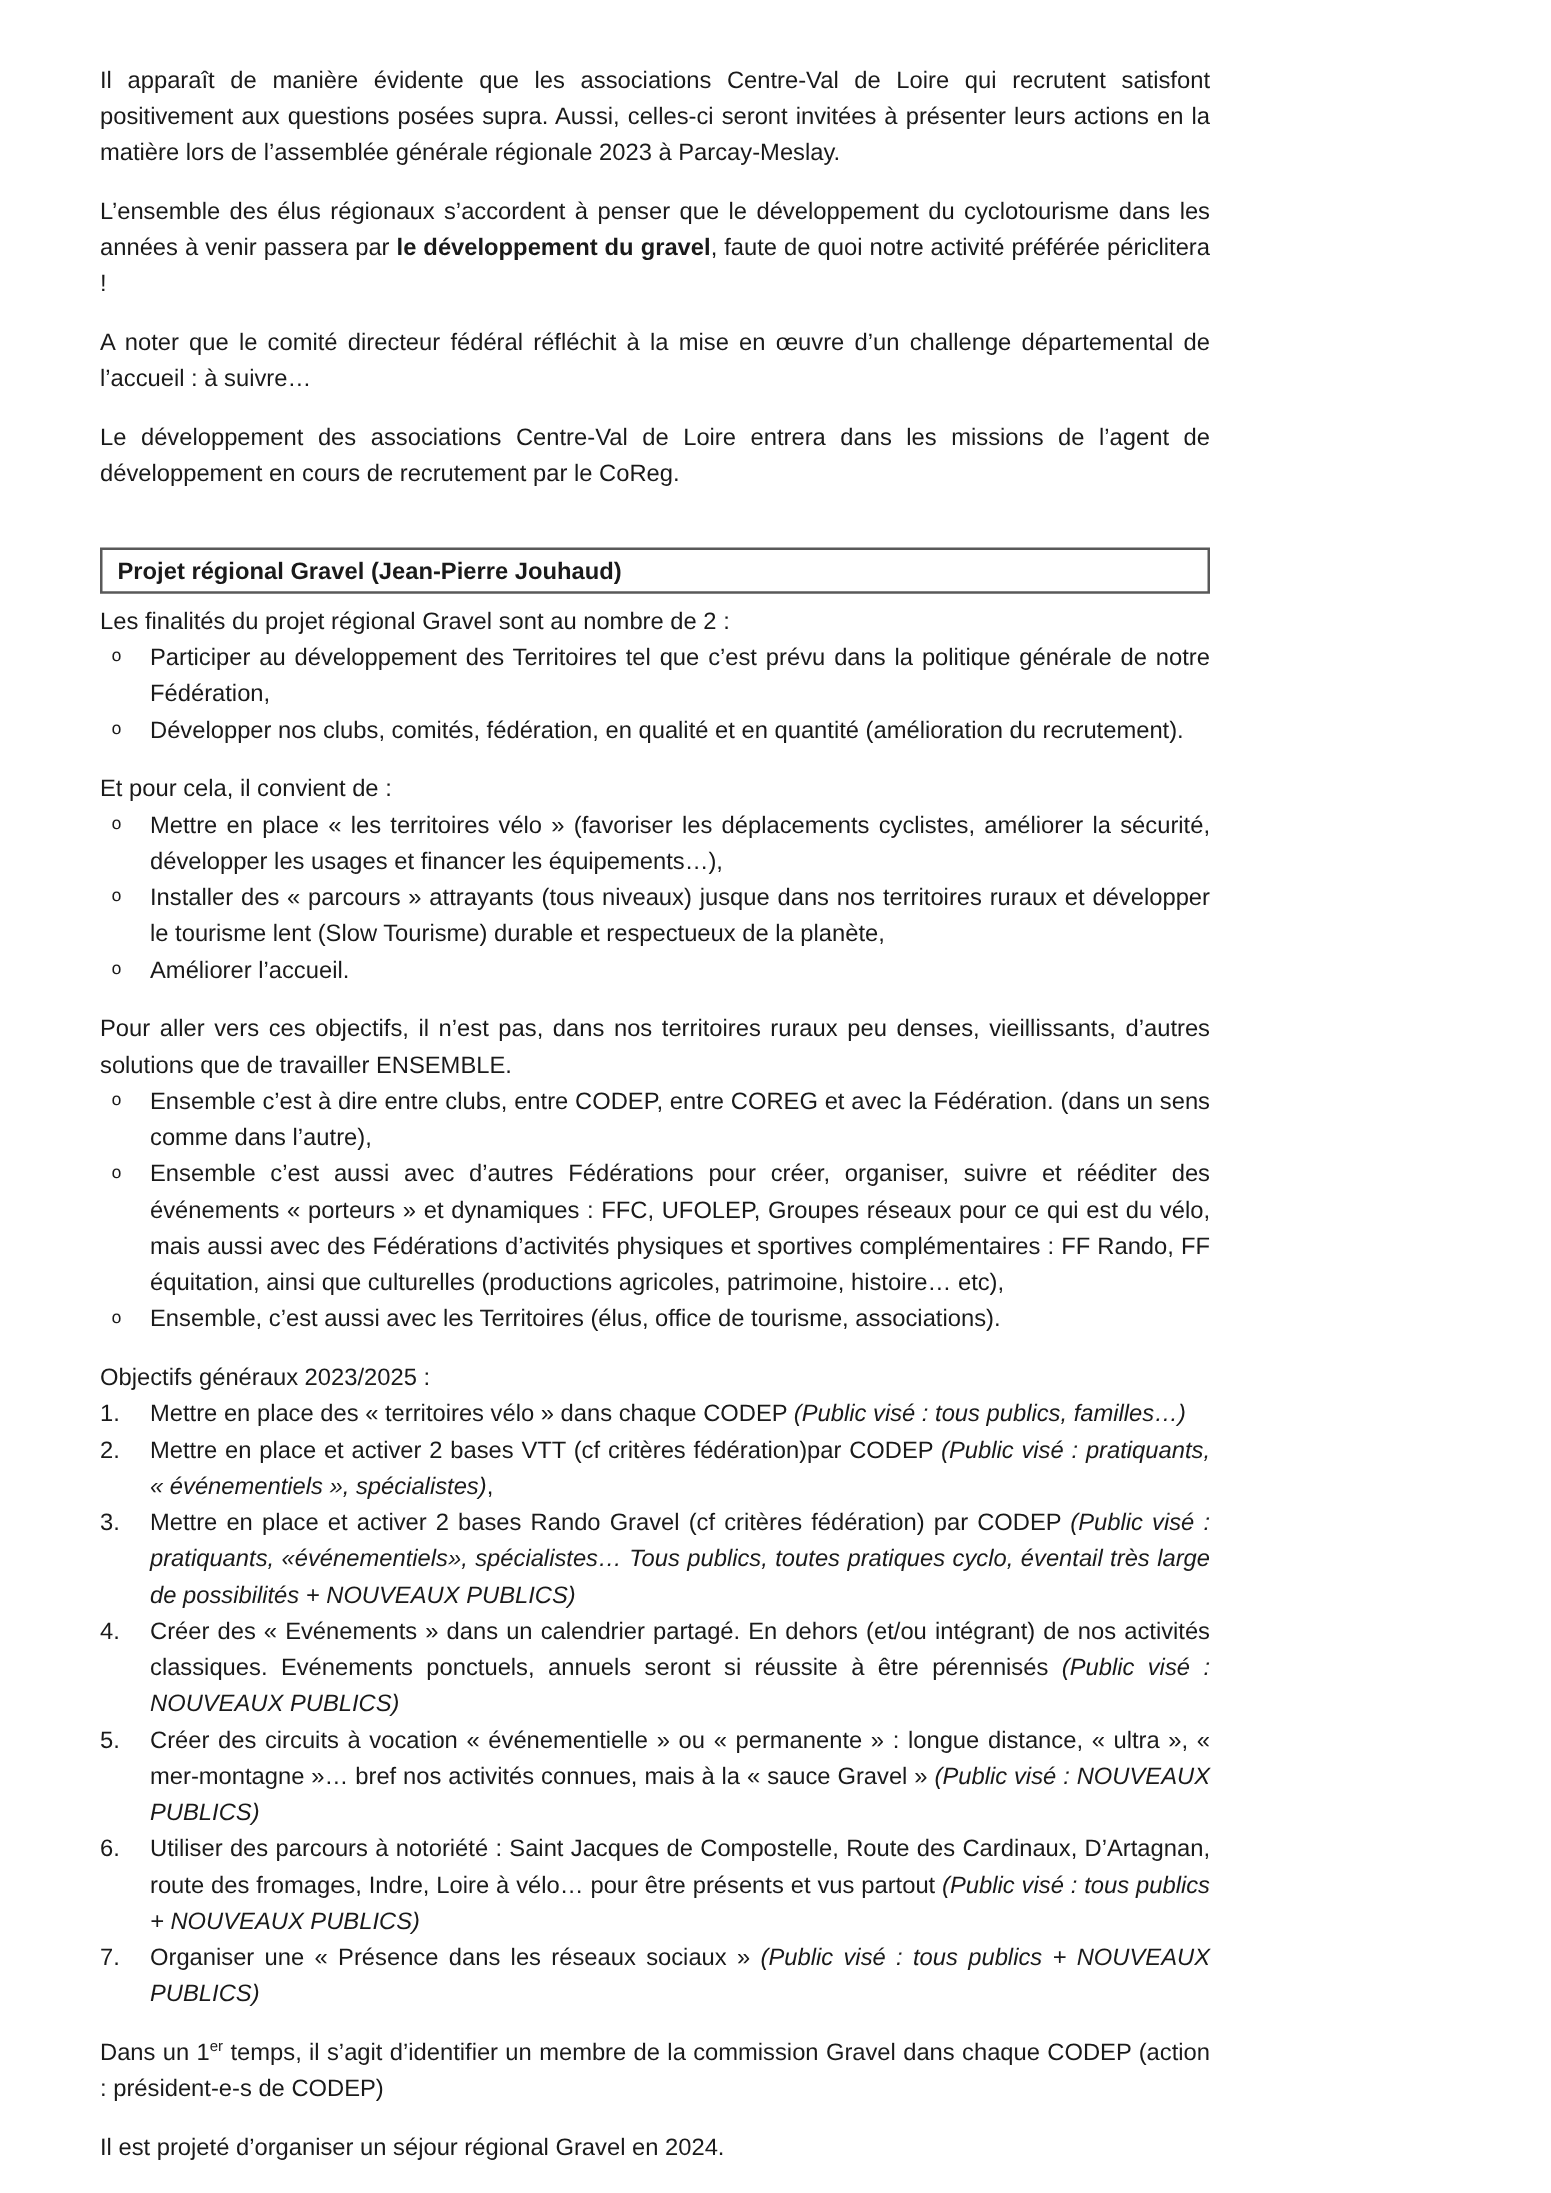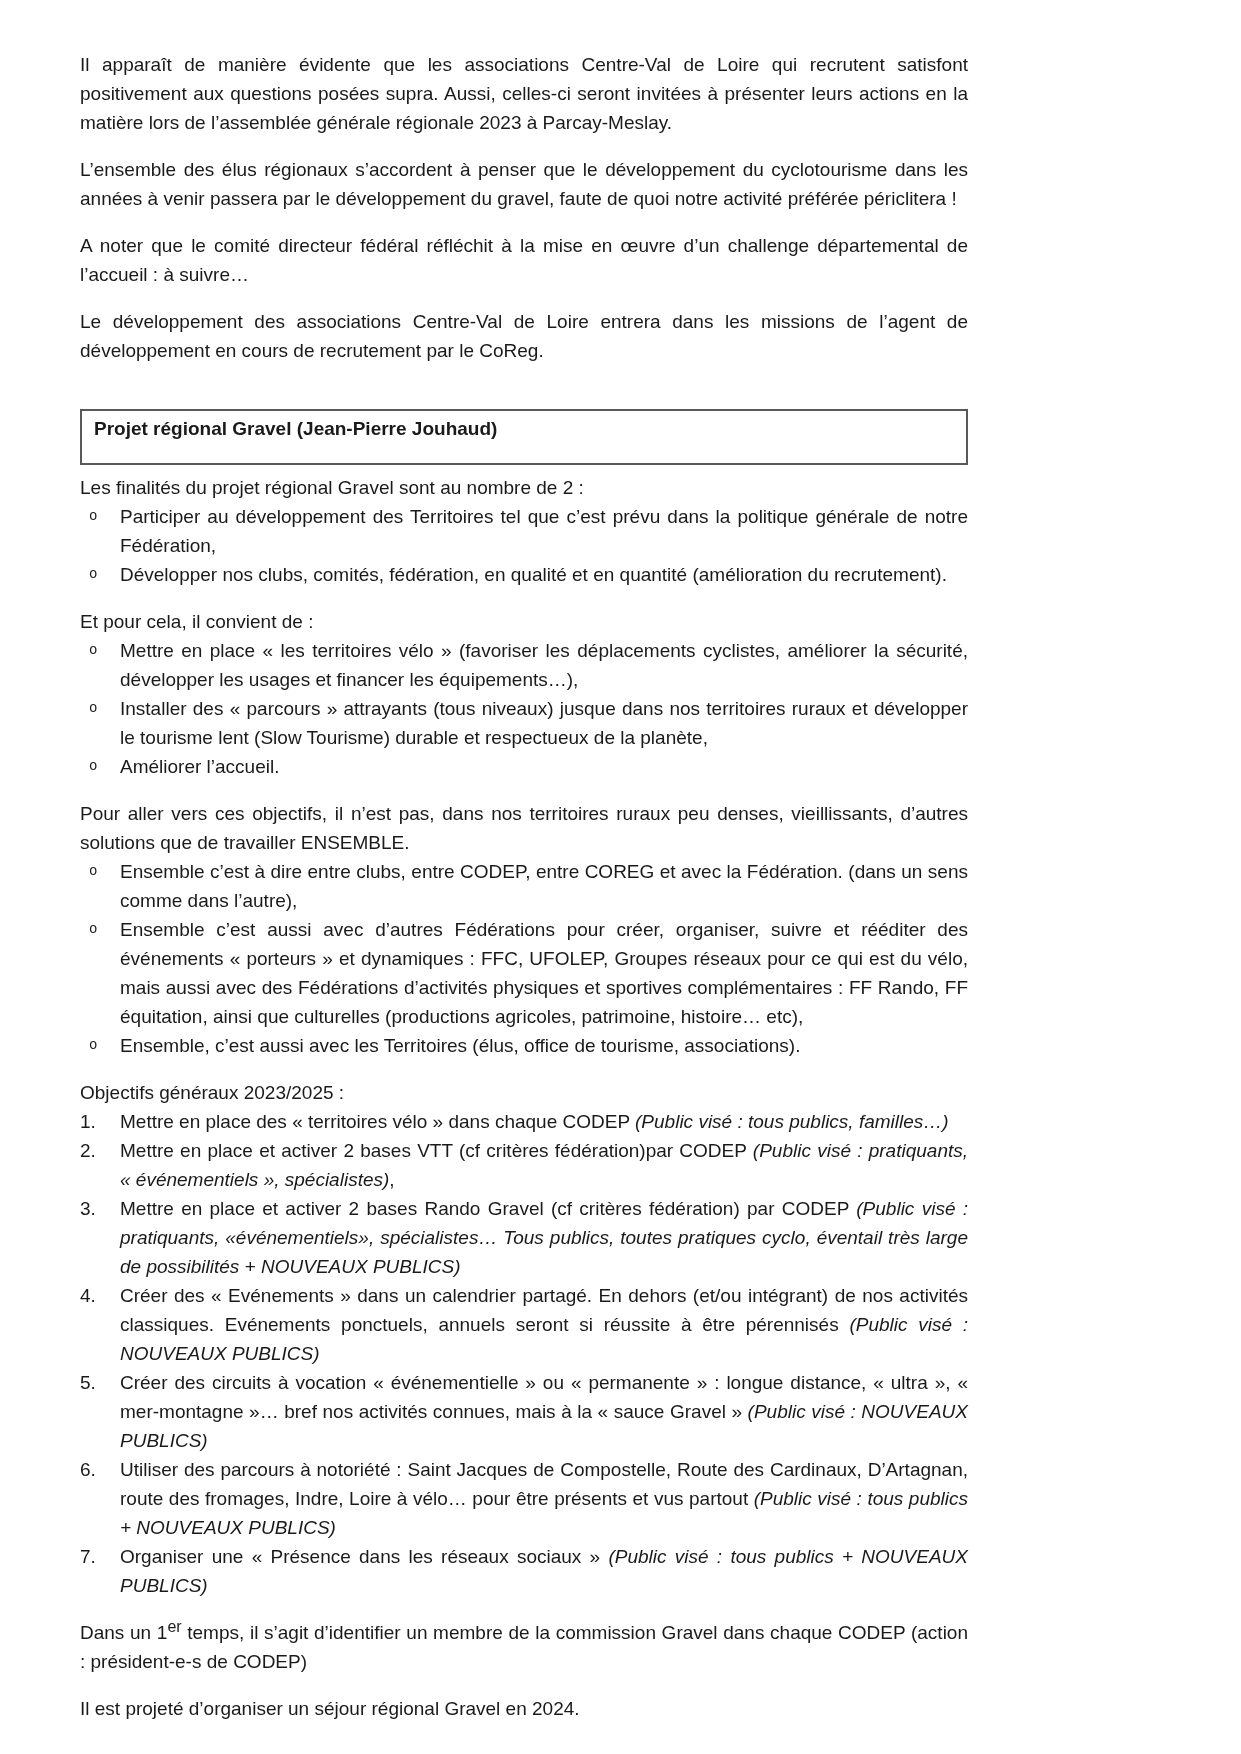--- a/index.html
+++ b/index.html
@@ -9,28 +9,28 @@
     box-sizing: border-box;
     padding: 50px 78px 40px 80px;
     background: #ffffff;
     color: #1a1a1a;
     font-family: "Liberation Sans", "DejaVu Sans", sans-serif;
     font-size: 19px;
     line-height: 29px;
   }
   .para { margin: 0 0 18px; text-align: justify; }
   .para.tight { margin-bottom: 0; }
-  .b { font-weight: normal; }
+  .b { font-weight: bold; }
   .it { font-style: italic; }
-  sup.ord { font-size: 16px; line-height: 0; vertical-align: super; margin-top: 44px; }
+  sup.ord { font-size: 12px; line-height: 0; vertical-align: super; margin-top: 44px; }
 
   .heading-box {
     margin: 44px 0 8px;
     border: 2px solid #595959;
-    padding: 3px 12px 20px;
+    padding: 3px 12px 1px;
     font-weight: bold;
   }
 
   .list { margin: 0 0 18px; }
   .li { display: flex; }
   .li .marker { flex: 0 0 40px; box-sizing: border-box; }
   .li .marker.bullet {
     font-family: "Liberation Mono", monospace;
     font-size: 14px;
     padding-left: 9px;

